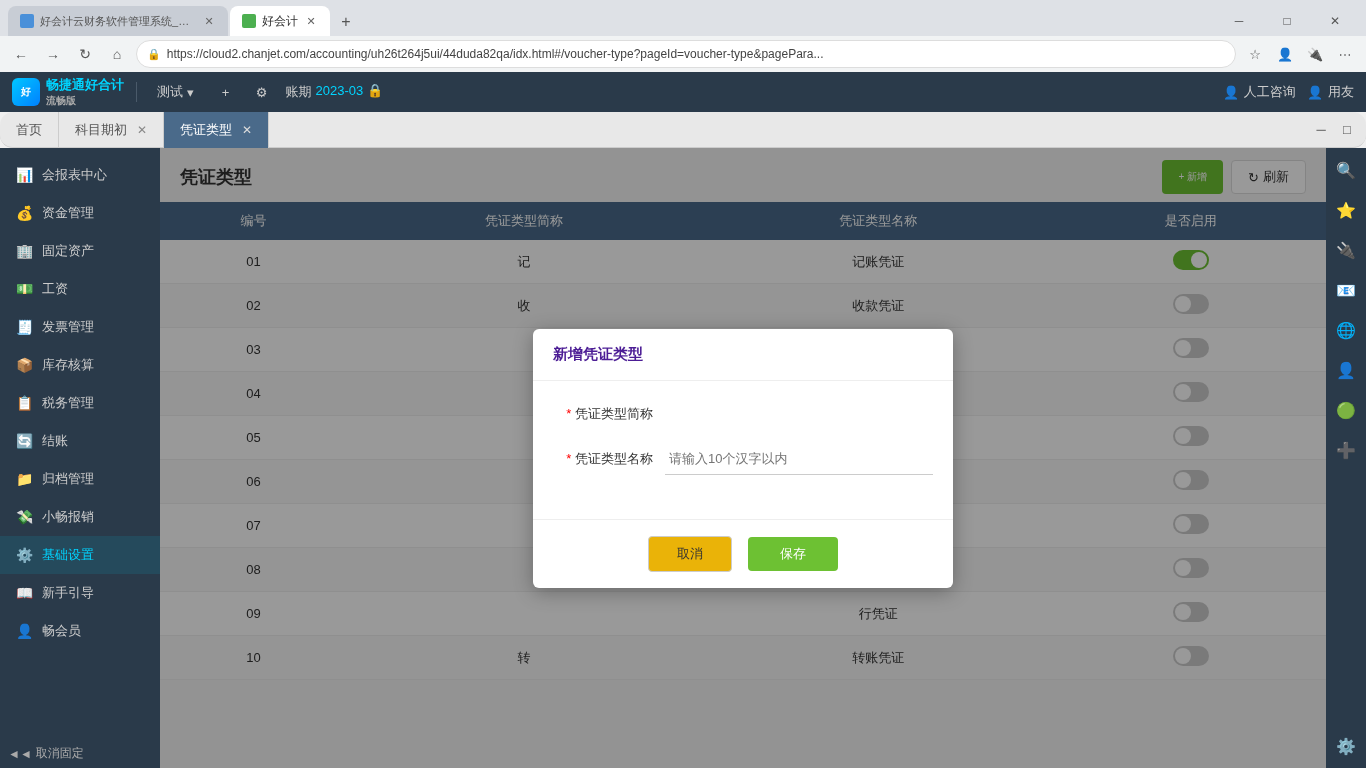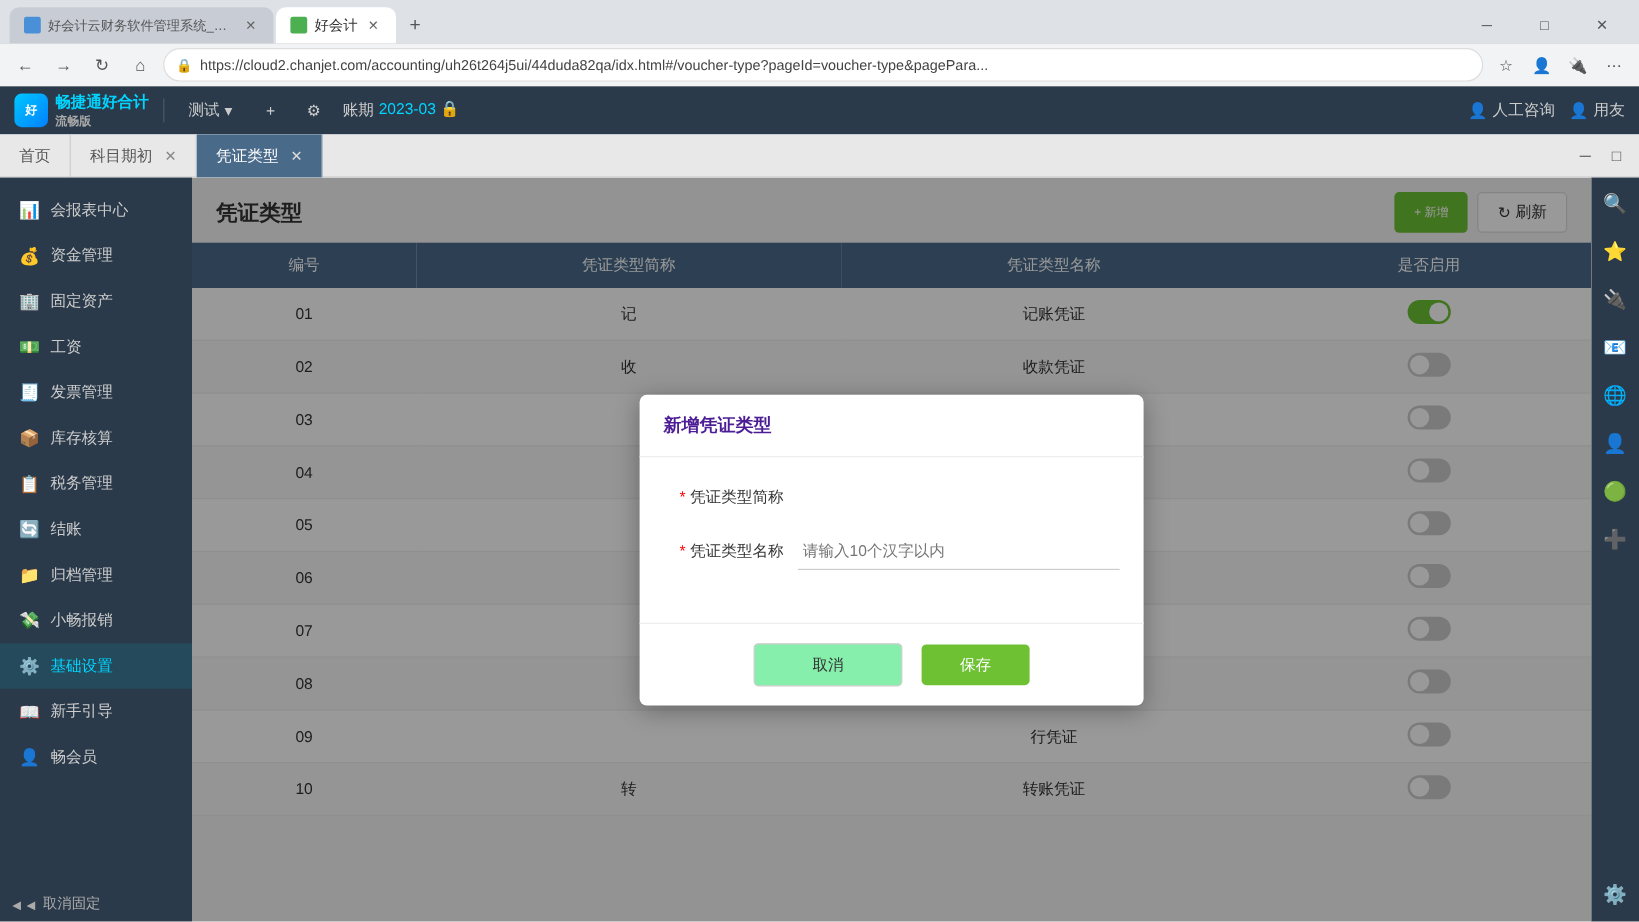--- a/index.html
+++ b/index.html
@@ -1,19 +1,19 @@
 <!DOCTYPE html>
 <html><head>
   <meta charset="utf-8">
   <style>
     * { box-sizing: border-box; margin: 0; padding: 0; }
     body { font-family: 'Microsoft YaHei', Arial, sans-serif; font-size: 13px; background: #f0f0f0; overflow: hidden; width: 1366px; height: 768px; }
 
     
-    .browser-chrome { background: #737373; height: 72px; }
+    .browser-chrome { background: #0ea5e9; height: 72px; }
     .tab-bar { display: flex; align-items: flex-end; height: 36px; background: #dee1e6; padding: 0 8px; gap: 2px; }
     .tab { display: flex; align-items: center; height: 30px; padding: 0 12px; border-radius: 8px 8px 0 0; font-size: 12px; gap: 6px; cursor: pointer; max-width: 220px; }
     .tab.active { background: #fff; color: #333; }
     .tab.inactive { background: #c8cdd5; color: #555; }
     .tab-favicon { width: 14px; height: 14px; background: #4a90d9; border-radius: 2px; display: inline-block; flex-shrink: 0; }
     .tab-favicon.green { background: #4caf50; }
     .tab-close { width: 14px; height: 14px; display: flex; align-items: center; justify-content: center; border-radius: 50%; font-size: 11px; color: #666; flex-shrink: 0; }
     .tab-add { width: 28px; height: 28px; display: flex; align-items: center; justify-content: center; border-radius: 50%; cursor: pointer; color: #555; font-size: 16px; }
     .browser-toolbar { display: flex; align-items: center; height: 36px; background: #f1f3f4; padding: 0 8px; gap: 6px; }
     .nav-btn { width: 26px; height: 26px; display: flex; align-items: center; justify-content: center; border-radius: 50%; cursor: pointer; color: #555; font-size: 14px; }
@@ -31,21 +31,21 @@
     .logo-sub { color: #aaa; font-size: 10px; }
     .org-selector { display: flex; align-items: center; gap: 4px; color: #ccc; font-size: 13px; cursor: pointer; padding: 4px 8px; border-radius: 4px; }
     .header-divider { width: 1px; height: 20px; background: #4a5a6a; }
     .header-icon-btn { width: 24px; height: 24px; display: flex; align-items: center; justify-content: center; cursor: pointer; color: #ccc; }
     .period-info { display: flex; align-items: flex-start; gap: 4px; color: #ccc; font-size: 13px; }
     .header-right { margin-left: auto; display: flex; align-items: center; gap: 12px; }
     .consult-btn { display: flex; align-items: center; gap: 4px; color: #ccc; font-size: 13px; cursor: pointer; }
     .user-info { display: flex; align-items: center; gap: 4px; color: #ccc; font-size: 13px; cursor: pointer; }
 
     
-    .app-tabs { height: 36px; background: #e8e8e8; display: flex; align-items: center; padding: 0 0; border-bottom: 1px solid #ccc; }
+    .app-tabs { height: 36px; background: #e8e8e8; display: flex; align-items: center; padding: 0 0; border-bottom: 1px solid #ccc; border-radius: 13px; }
     .app-tab { height: 36px; display: flex; align-items: center; padding: 0 16px; cursor: pointer; font-size: 13px; gap: 6px; border-right: 1px solid #ccc; color: #555; }
     .app-tab.active { background: #fff; color: #333; border-bottom: none; }
     .app-tab-close { font-size: 12px; color: #888; margin-left: 4px; }
 
     
     .main-layout { display: flex; height: calc(768px - 72px - 40px - 36px); }
 
     
     .sidebar { width: 160px; background: #2a3a4a; display: flex; flex-direction: column; overflow-y: auto; flex-shrink: 0; }
     .sidebar-item { display: flex; align-items: center; gap: 8px; padding: 10px 16px; cursor: pointer; color: #ccc; font-size: 13px; }
@@ -83,21 +83,21 @@
     .modal-overlay { position: absolute; top: 0; left: 0; right: 0; bottom: 0; background: rgba(0,0,0,0.4); display: flex; align-items: center; justify-content: center; z-index: 100; }
     .modal { background: #fff; border-radius: 6px; width: 420px; box-shadow: 0 4px 20px rgba(0,0,0,0.3); }
     .modal-header { padding: 16px 20px; border-bottom: 1px solid #eee; display: flex; align-items: center; justify-content: space-between; }
     .modal-title { font-size: 15px; font-weight: bold; color: #4c1d95; }
     .modal-body { padding: 24px 20px; }
     .form-row { display: flex; align-items: center; margin-bottom: 20px; gap: 12px; }
     .form-label { width: 100px; text-align: right; color: #333; font-size: 13px; flex-shrink: 0; }
     .form-label::before { content: '* '; color: red; }
     .form-input { flex: 1; height: 32px; border: none; border-bottom: 1px solid #ccc; outline: none; font-size: 13px; color: #333; padding: 0 4px; }
     .modal-footer { padding: 16px 20px; display: flex; align-items: center; justify-content: center; gap: 16px; border-top: 1px solid #eee; }
-    .btn-cancel { background: #86efac; color: #333; border: 1px solid #ccc; padding: 8px 48px; border-radius: 4px; cursor: pointer; font-size: 13px; }
+    .btn-cancel { background: #eab308; color: #333; border: 1px solid #ccc; padding: 8px 28px; border-radius: 4px; cursor: pointer; font-size: 13px; }
     .btn-save { background: #6dc133; color: #fff; border: none; padding: 8px 32px; border-radius: 4px; cursor: pointer; font-size: 13px; }
 
     
     .win-controls { display: flex; gap: 2px; margin-left: auto; }
     .win-btn { width: 46px; height: 30px; display: flex; align-items: center; justify-content: center; cursor: pointer; color: #555; font-size: 12px; }
 
     .page-header-bar { display: flex; align-items: center; justify-content: space-between; padding: 12px 20px 8px; }
   </style>
 </head>
 <body>

